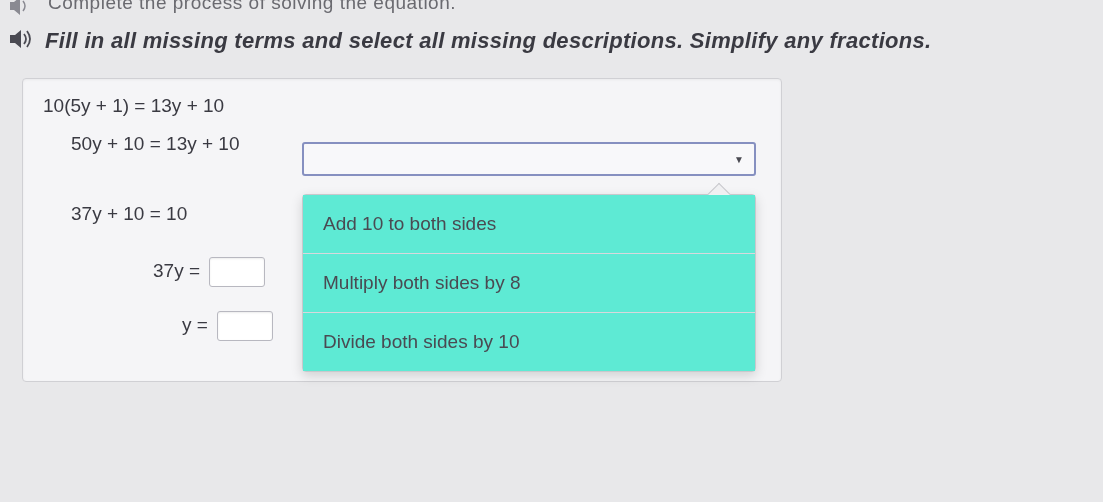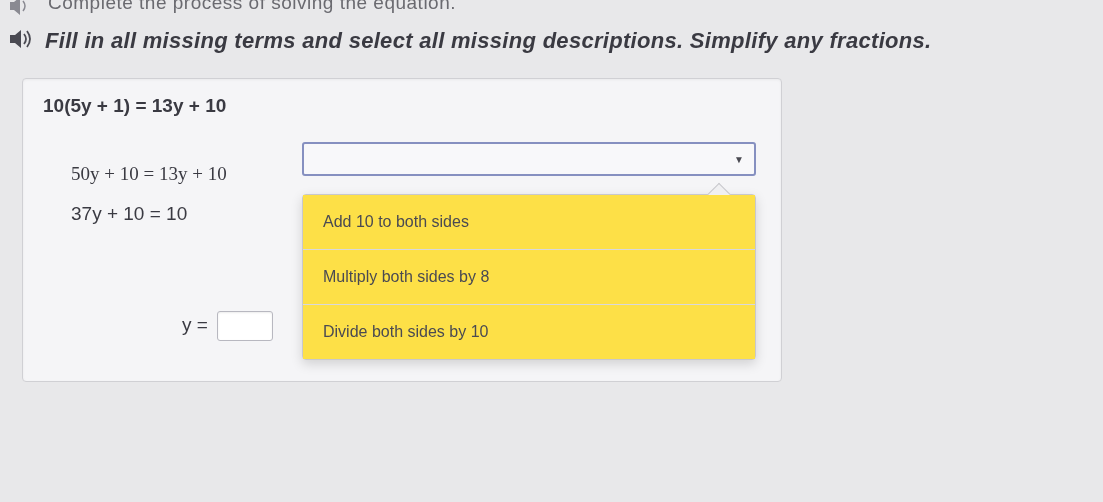--- a/index.html
+++ b/index.html
@@ -55,22 +55,22 @@
       border: 1px solid #d0d0d4;
       border-radius: 4px;
       box-shadow: inset 0 1px 3px rgba(0,0,0,0.05);
     }
     .equation-row {
       position: absolute;
       color: #3a3a42;
       font-size: 19px;
       font-family: Verdana, sans-serif;
     }
-    .eq1 { top: 16px; left: 20px; font-weight: bold; }
-    .eq2 { top: 84px; left: 48px; font-family: Liberation Serif, serif; }
+    .eq1 { top: 16px; left: 20px; }
+    .eq2 { top: 54px; left: 48px; }
     .eq3 { top: 124px; left: 48px; }
     .eq4 { top: 178px; left: 130px; }
     .eq5 { top: 232px; left: 159px; }
     .input-box {
       display: inline-block;
       width: 56px;
       height: 30px;
       background: #ffffff;
       border: 1px solid #b8b8c0;
       border-radius: 3px;
@@ -114,24 +114,24 @@
       width: 16px;
       height: 16px;
       background: #f0f0f2;
       border-left: 1px solid #c8c8cc;
       border-top: 1px solid #c8c8cc;
       transform: rotate(45deg);
     }
     .dropdown-item {
       padding: 18px 20px;
       color: #4a4a52;
-      font-size: 16px;
+      font-size: 19px;
       border-bottom: 1px solid #d8d8dc;
       cursor: pointer;
-      background: #fde047;
+      background: #5eead4;
       position: relative;
     }
     .dropdown-item:last-child {
       border-bottom: none;
     }
     .scroll-indicator {
       position: absolute;
       top: 14px;
       right: 4px;
       width: 5px;
@@ -157,20 +157,24 @@
       <path d="M16 6 Q20 11 16 16" stroke="#4a4a52" stroke-width="1.8" fill="none"></path>
       <path d="M19 3 Q25 11 19 19" stroke="#4a4a52" stroke-width="1.8" fill="none"></path>
     </svg>
 </span>
 <div class="instruction">Fill in all missing terms and select all missing descriptions. Simplify any fractions.</div>
 
 <div class="work-area">
   <div class="equation-row eq1">10(5y + 1) = 13y + 10</div>
   <div class="equation-row eq2">50y + 10 = 13y + 10</div>
   <div class="equation-row eq3">37y + 10 = 10</div>
+  <div class="equation-row eq4">
+    <span>37y =</span>
+    <span class="input-box"></span>
+  </div>
   <div class="equation-row eq5">
     <span>y =</span>
     <span class="input-box"></span>
   </div>
 </div>
 
 <div class="dropdown-field">
   <span class="dropdown-arrow">▼</span>
 </div>
 

